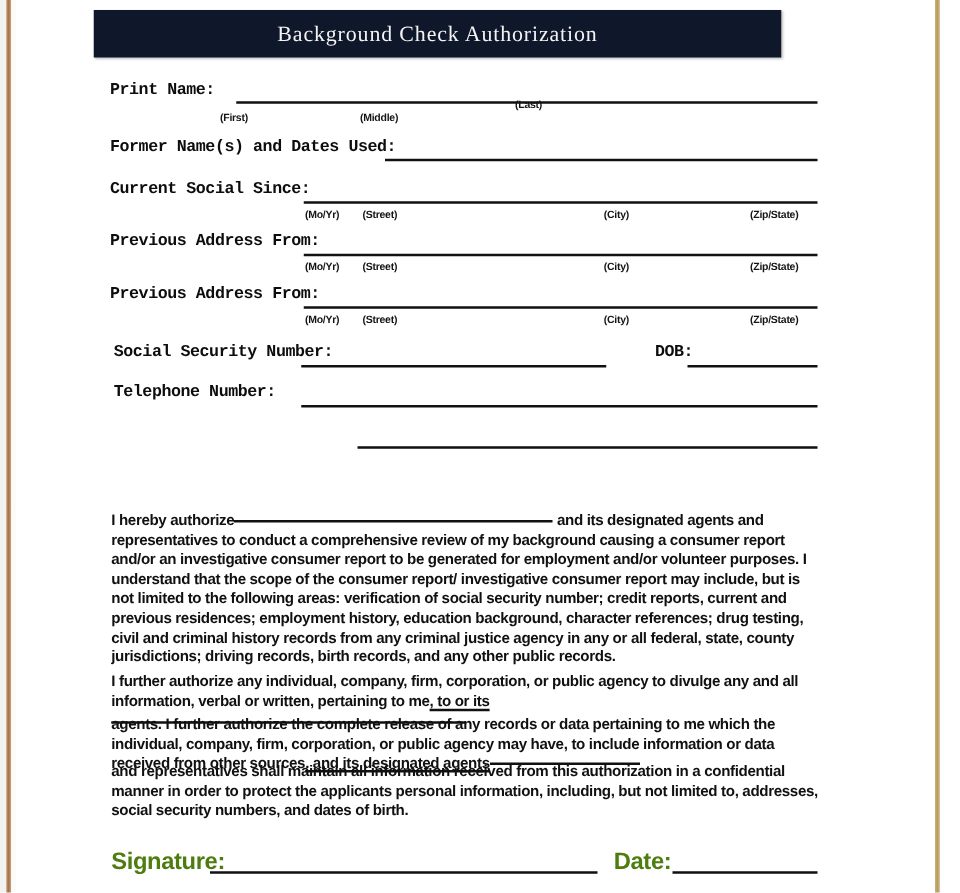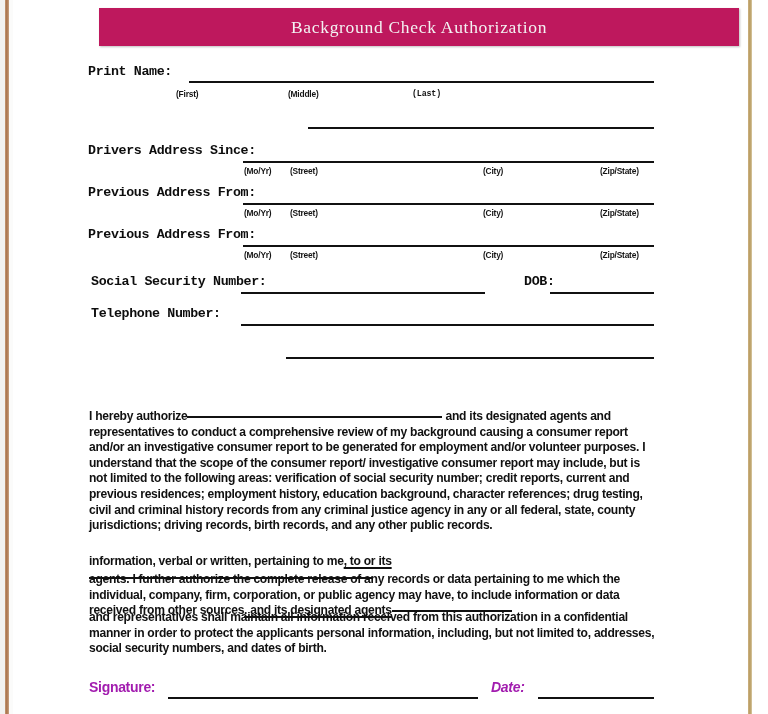--- a/index.html
+++ b/index.html
@@ -58,23 +58,23 @@
   #sheet {
     position: absolute;
     left: 13px; top: 0;
     width: 735px; height: 714px;
     background: #ffffff;
   }
 
   
   .banner {
     position: absolute;
-    left: 86px; top: 8px;
-    width: 640px; height: 38px;
-    background: #be185d;
+    left: 62px; top: 8px;
+    width: 550px; height: 38px;
+    background: #0f172a;
     box-shadow: 1px 1px 2px rgba(0,0,0,0.25);
   }
   .banner-title {
     position: absolute;
     left: 0; top: 0;
     width: 100%;
     line-height: 38px;
     text-align: center;
     color: #f3f3f3;
     font-family: "Liberation Serif", serif;
@@ -128,22 +128,22 @@
     display: inline-block;
     border-bottom: 2px solid #111111;
     vertical-align: 2px;
   }
 
   
   .sig-label {
     position: absolute;
     font-family: "Liberation Sans", sans-serif;
     font-weight: bold;
-    font-size: 14px;
-    color: #a21caf;
+    font-size: 19px;
+    color: #4d7c0f;
     white-space: nowrap;
     letter-spacing: -0.3px;
   }
 </style>
 </head>
 <body>
 
 <div id="page">
 
   <div class="edge-left-outer"></div>
@@ -155,25 +155,26 @@
   <div id="sheet">
 
     <div class="banner">
       <div class="banner-title">Background Check Authorization</div>
     </div>
 
     <div class="fld" style="left:75px; top:64px;">Print Name:</div>
     <div class="rule" style="left:176px; top:81px; width:465px;"></div>
     <div class="sub" style="left:163px; top:89px;">(First)</div>
     <div class="sub" style="left:275px; top:89px;">(Middle)</div>
-    <div class="sub" style="left:399px; top:89px;font-family:Liberation Mono, monospace;">(Last)</div>
-
+    <div class="sub" style="left:399px; top:78px;">(Last)</div>
+
+    <div class="fld" style="left:75px; top:110px;">Former Name(s) and Dates Used:</div>
     <div class="rule" style="left:295px; top:127px; width:346px;"></div>
 
-    <div class="fld" style="left:75px; top:143px;">Drivers Address Since:</div>
+    <div class="fld" style="left:75px; top:143px;">Current Social Since:</div>
     <div class="rule" style="left:230px; top:161px; width:411px;"></div>
     <div class="sub" style="left:231px; top:166px;">(Mo/Yr)</div>
     <div class="sub" style="left:277px; top:166px;">(Street)</div>
     <div class="sub" style="left:470px; top:166px;">(City)</div>
     <div class="sub" style="left:587px; top:166px;">(Zip/State)</div>
 
     <div class="fld" style="left:75px; top:185px;">Previous Address From:</div>
     <div class="rule" style="left:230px; top:203px; width:411px;"></div>
     <div class="sub" style="left:231px; top:208px;">(Mo/Yr)</div>
     <div class="sub" style="left:277px; top:208px;">(Street)</div>
@@ -196,30 +197,31 @@
     <div class="rule" style="left:228px; top:324px; width:413px;"></div>
 
     <div class="rule" style="left:273px; top:357px; width:368px;"></div>
 
 
     <div class="para" style="left:76px; top:409px; width:568px;">
       <span>I hereby authorize</span><span class="inline-rule" style="width:255px;"></span> <span>and its designated agents and</span>
       <span>representatives to conduct a comprehensive review of my background causing a consumer report and/or an investigative consumer report to be generated for employment and/or volunteer purposes. I understand that the scope of the consumer report/ investigative consumer report may include, but is not limited to the following areas: verification of social security number; credit reports, current and previous residences; employment history, education background, character references; drug testing, civil and criminal history records from any criminal justice agency in any or all federal, state, county jurisdictions; driving records, birth records, and any other public records.</span>
     </div>
 
+    <div class="para" style="left:76px; top:538px; width:570px;">I further authorize any individual, company, firm, corporation, or public agency to divulge any and all</div>
 
     <div class="para" style="left:76px; top:554px; width:570px;">
       <span>information, verbal or written, pertaining to me</span><span class="ul">, to or its</span><span class="inline-rule" style="width:283px;"></span>
     </div>
 
     <div class="para" style="left:76px; top:572px; width:570px;">
       <span>agents. I further authorize the complete release of any records or data pertaining to me which the individual, company, firm, corporation, or public agency may have, to include information or data received from other sources</span><span class="ul">. and its designated agents</span><span class="inline-rule" style="width:120px;"></span>
     </div>
 
     <div class="para" style="left:76px; top:610px; width:572px;">and representatives shall maintain all information received from this authorization in a confidential manner in order to protect the applicants personal information, including, but not limited to, addresses, social security numbers, and dates of birth.</div>
 
     <div class="sig-label" style="left:76px; top:679px;">Signature:</div>
     <div class="rule" style="left:155px; top:697px; width:310px;"></div>
-    <div class="sig-label" style="left:478px; top:679px;font-style:italic;">Date:</div>
+    <div class="sig-label" style="left:478px; top:679px;">Date:</div>
     <div class="rule" style="left:525px; top:697px; width:116px;"></div>
 
   </div>
 </div>
 
 </body></html>

